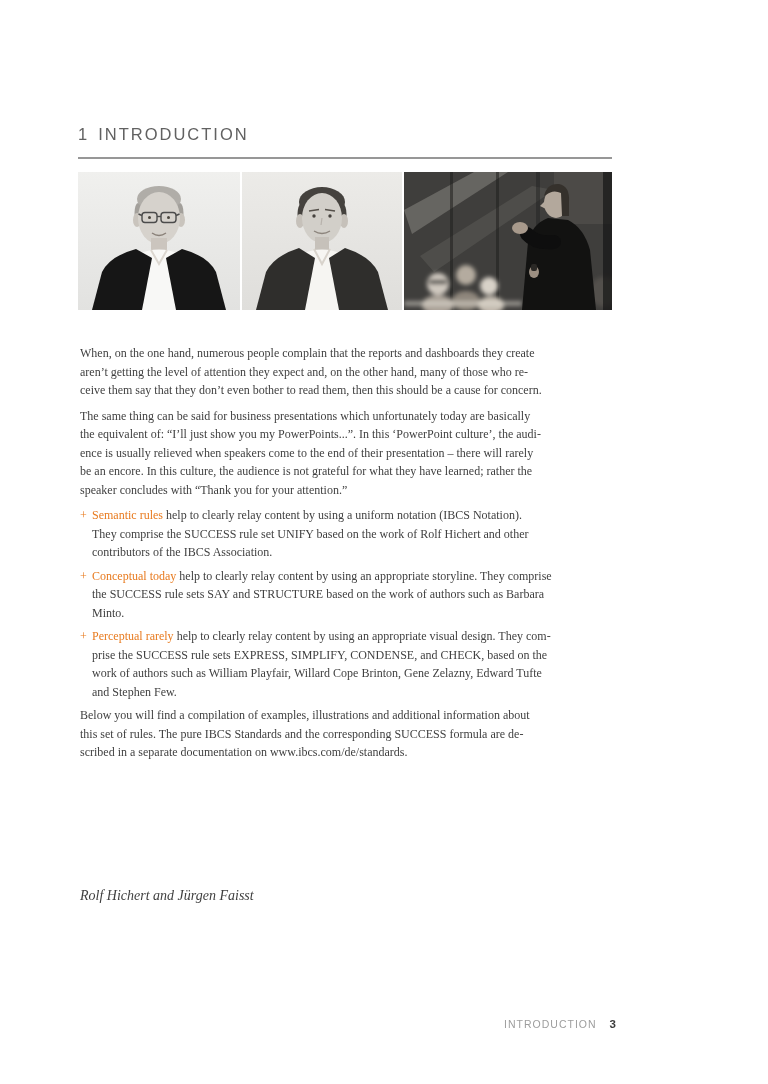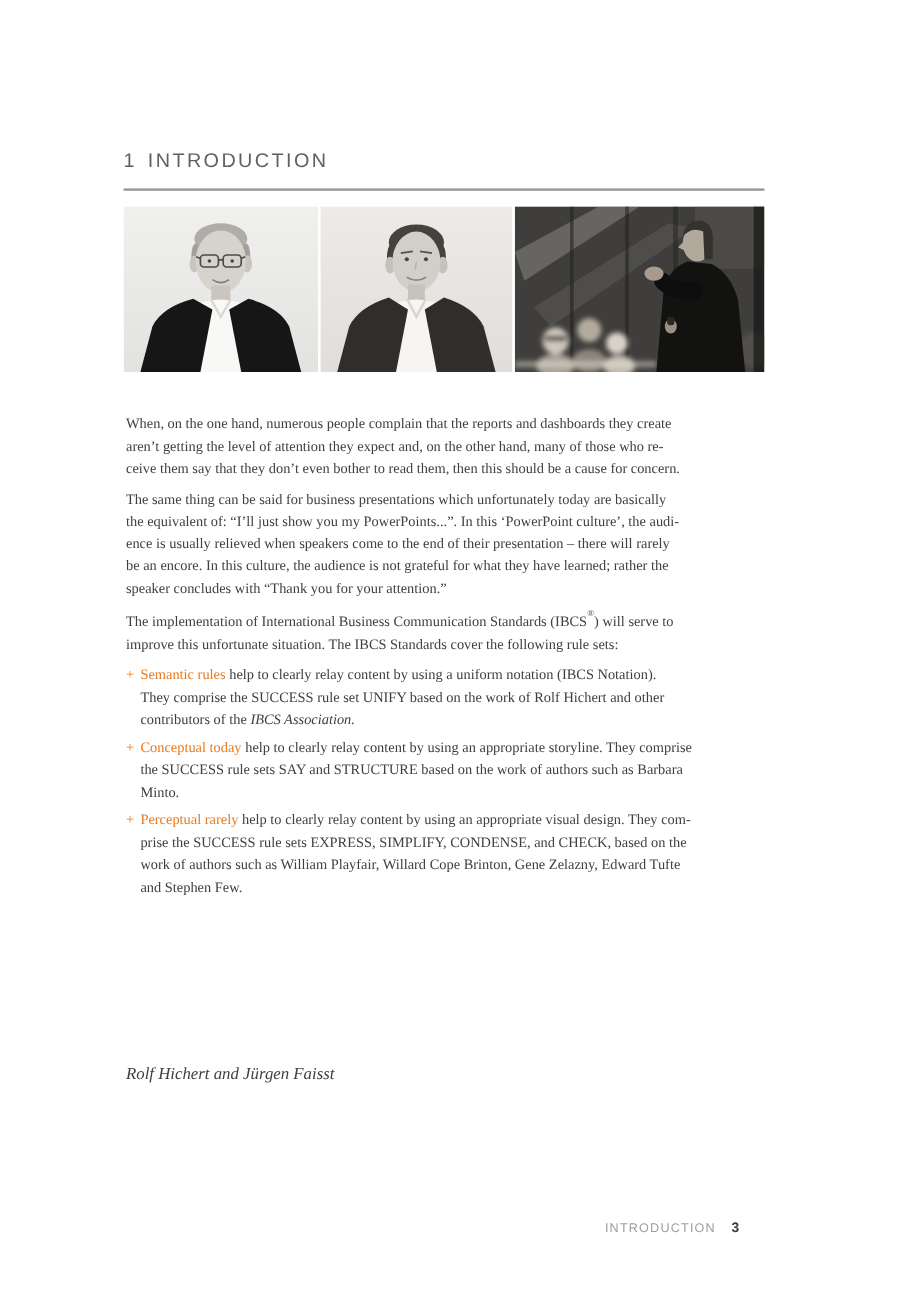--- a/index.html
+++ b/index.html
@@ -2,21 +2,21 @@
 <html><head>
 <meta charset="utf-8">
 <style>
   html, body {
     margin: 0; padding: 0;
     width: 768px; height: 1084px;
     background: #ffffff;
     overflow: hidden;
     font-family: "Liberation Serif", serif;
   }
-  .page { position: absolute; inset: 0; background: #ffffff; margin-left: 25px; }
+  .page { position: absolute; inset: 0; background: #ffffff; }
 
   
   .heading {
     position: absolute; left: 78px; top: 125px;
     font-family: "Liberation Sans", sans-serif;
     font-size: 16.5px; color: #616161; letter-spacing: 2px;
     white-space: nowrap;
   }
   .heading .num { margin-right: 9px; }
   .rule {
@@ -38,21 +38,21 @@
     font-size: 12px; line-height: 18.5px; color: #3f3f3f;
   }
   .body p { margin: 0 0 7px 0; white-space: pre-line; }
   sup.reg { font-size: 7.5px; position: relative; top: -4px; }
   .bullet {
     position: relative; padding-left: 12px; margin: 0 0 5px 0;
     white-space: pre-line;
   }
   .bullet .plus { position: absolute; left: 0; top: 0; }
   .accent { color: #e87a1e; }
-  .it { font-style: italic; }
+  .it { }
 
   .signature {
     position: absolute; left: 80px; top: 888px;
     font-size: 14px; font-style: italic; color: #3f3f3f;
   }
 
   
   .footer {
     position: absolute; top: 1014px; right: 152px;
     font-family: "Liberation Sans", sans-serif;
@@ -171,33 +171,34 @@
 
   <div class="body">
     <p>When, on the one hand, numerous people complain that the reports and dashboards they create
 aren’t getting the level of attention they expect and, on the other hand, many of those who re-
 ceive them say that they don’t even bother to read them, then this should be a cause for concern.</p>
     <p>The same thing can be said for business presentations which unfortunately today are basically
 the equivalent of: “I’ll just show you my PowerPoints...”. In this ‘PowerPoint culture’, the audi-
 ence is usually relieved when speakers come to the end of their presentation – there will rarely
 be an encore. In this culture, the audience is not grateful for what they have learned; rather the
 speaker concludes with “Thank you for your attention.”</p>
-    <p><span>The implementation of International Business Communication Standards (IBCS</span><sup class="reg">®</sup><span>) will serve to
-improve this unfortunate situation. The IBCS Standards cover the following rule sets:</span></p>
     <div>
       <div class="bullet"><span class="plus accent">+</span><span class="accent">Semantic rules</span><span> help to clearly relay content by using a uniform notation (IBCS Notation).
 They comprise the SUCCESS rule set UNIFY based on the work of Rolf Hichert and other
 contributors of the </span><span class="it">IBCS Association.</span></div>
       <div class="bullet"><span class="plus accent">+</span><span class="accent">Conceptual today</span><span> help to clearly relay content by using an appropriate storyline. They comprise
 the SUCCESS rule sets SAY and STRUCTURE based on the work of authors such as Barbara
 Minto.</span><span class="it"></span></div>
       <div class="bullet"><span class="plus accent">+</span><span class="accent">Perceptual rarely</span><span> help to clearly relay content by using an appropriate visual design. They com-
 prise the SUCCESS rule sets EXPRESS, SIMPLIFY, CONDENSE, and CHECK, based on the
 work of authors such as William Playfair, Willard Cope Brinton, Gene Zelazny, Edward Tufte
 and Stephen Few.</span><span class="it"></span></div>
     </div>
+    <p>Below you will find a compilation of examples, illustrations and additional information about
+this set of rules. The pure IBCS Standards and the corresponding SUCCESS formula are de-
+scribed in a separate documentation on www.ibcs.com/de/standards.</p>
   </div>
 
   <div class="signature">Rolf Hichert and Jürgen Faisst</div>
 
   <div class="footer"><span class="section">INTRODUCTION</span><span class="pagenum">3</span></div>
 
 </div>
 
 </body></html>

